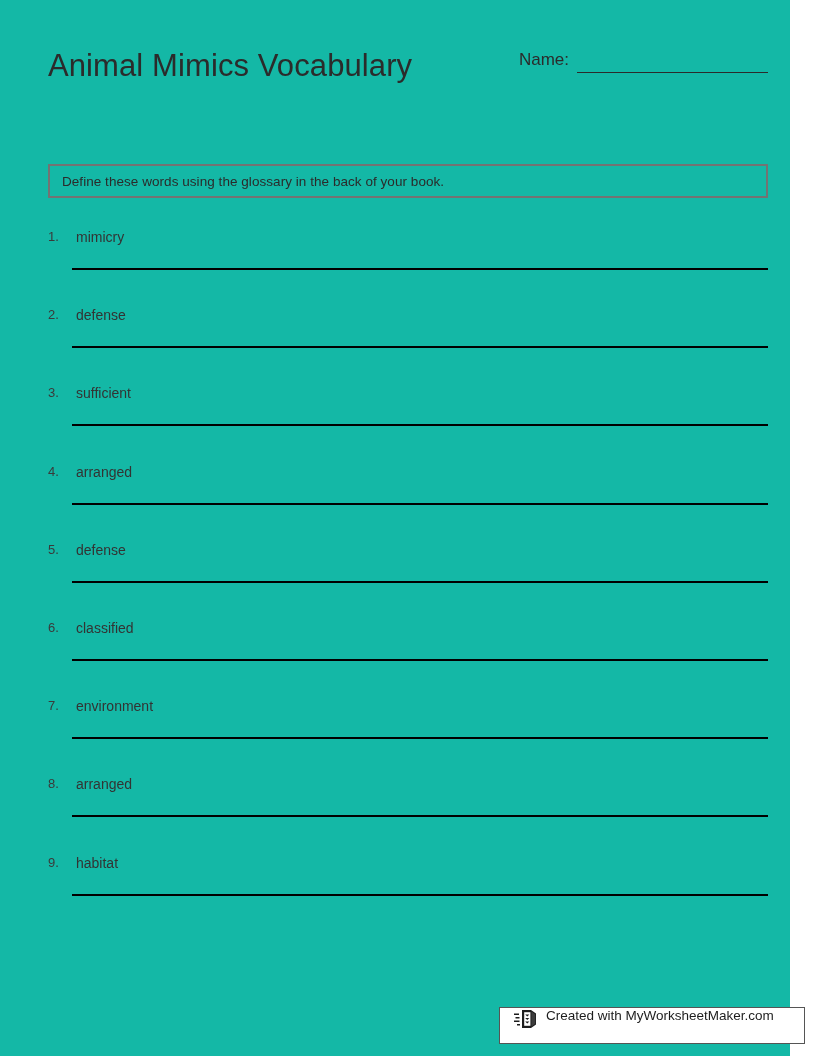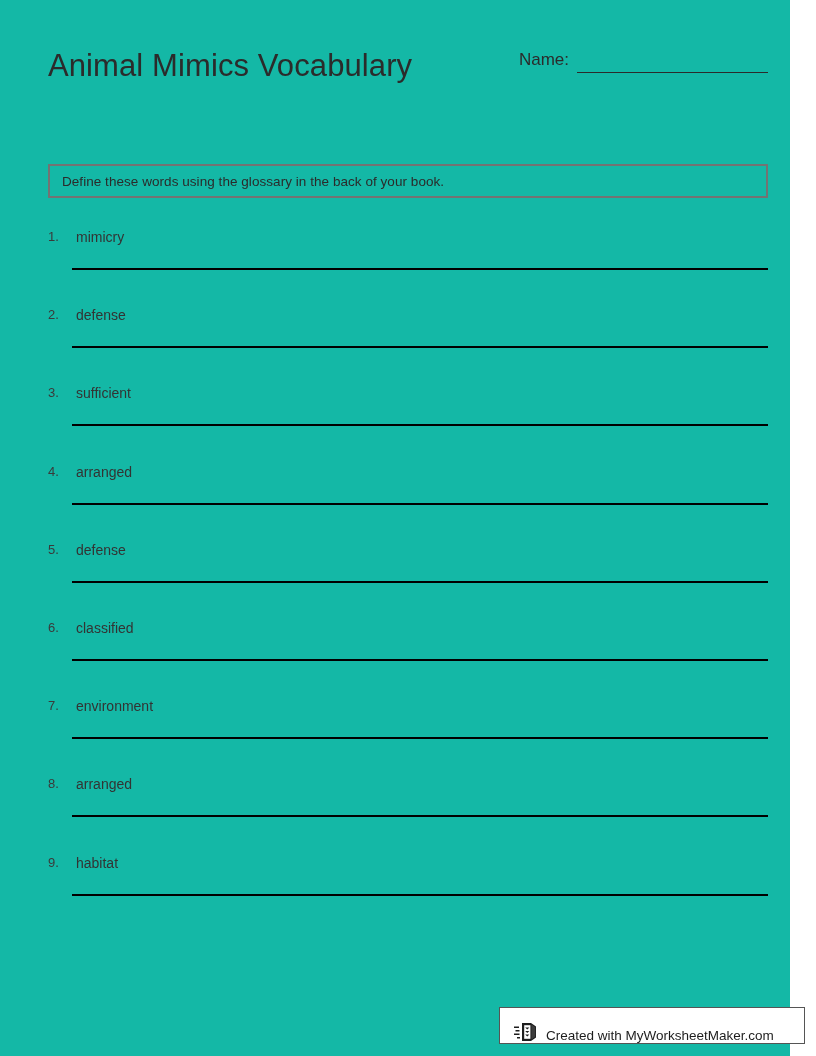--- a/index.html
+++ b/index.html
@@ -137,21 +137,21 @@
   .footer-badge {
     position: absolute;
     left: 499px;
     top: 1007px;
     width: 306px;
     height: 37px;
     border: 1px solid #555555;
     box-sizing: border-box;
     background: #ffffff;
     display: flex;
-    align-items: flex-end;
+    align-items: flex-start;
   }
 
   .footer-logo {
     width: 24px;
     height: 22px;
     margin-left: 14px;
     flex: 0 0 auto;
     display: block;
   }
 

